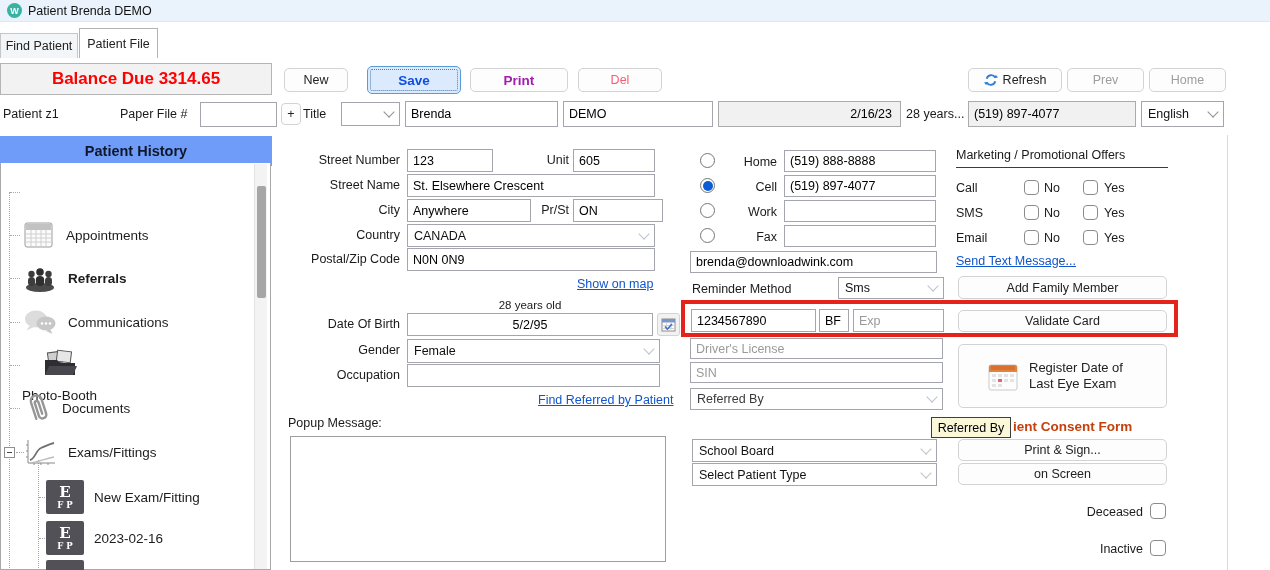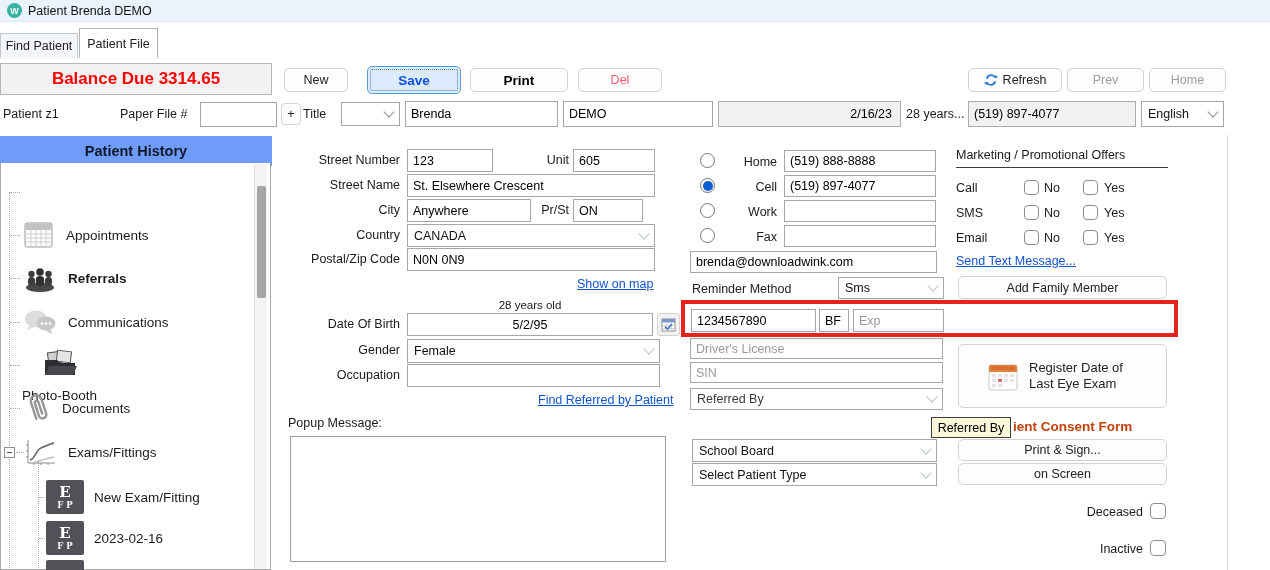--- a/index.html
+++ b/index.html
@@ -59,21 +59,21 @@
   .doth { position:absolute; height:0; border-top:1px dotted #a8a8a8; }
   #expander { position:absolute; left:4px; top:447px; width:11px; height:11px; border:1px solid #8f8f8f; background:#fff; z-index:2; }
   #expander::after { content:''; position:absolute; left:2px; right:2px; top:4px; border-top:1px solid #444; }
   #sb-scroll { position:absolute; left:254px; top:164px; width:13px; height:405px; background:#f3f3f3; border-left:1px solid #e3e3e3; }
   #sb-thumb { position:absolute; left:2px; top:22px; width:9px; height:112px; background:#a6a6a6; border-radius:2px; }
   
   #balance-box { position:absolute; left:0; top:63px; width:272px; height:32px; background:#f2f2f2; border:1px solid #b5b5b5;
                  display:flex; align-items:center; justify-content:center; font-size:17px; font-weight:bold; color:#ff0000; }
   #save-btn { background:#dbeafc; border:1px solid #5b9bd5; color:#0f4fe0; font-weight:bold; font-size:13.5px;
               outline:1px dotted #4a7ebb; outline-offset:-4px; }
-  .blue-bold { color:#000000; font-weight:bold; font-size:13.5px; }
+  .blue-bold { color:#a21caf; font-weight:bold; font-size:13.5px; }
   .pink { color:#fb5a74; }
   .grey { color:#9d9d9d; }
   #red-box { position:absolute; left:681px; top:300px; width:497px; height:37px; border:4px solid #e4231b; pointer-events:none; z-index:5; }
   #tooltip { position:absolute; left:931px; top:417px; width:80px; height:21px; background:#fbf8da; border:1px solid #3e3e3e;
              display:flex; align-items:center; justify-content:center; font-size:12.5px; color:#000; z-index:6; }
   #consent-heading { position:absolute; left:1013px; top:419px; color:#c2410c; font-weight:bold; font-size:13.5px; white-space:nowrap; }
   #vsep { position:absolute; left:1227px; top:135px; width:1px; height:435px; background:#dbdbdb; }
   #mkt-underline { position:absolute; left:956px; top:167px; width:212px; border-top:1px solid #3c3c3c; }
   textarea.field { resize:none; }
   .clip { overflow:hidden; position:absolute; }
@@ -268,21 +268,21 @@
 
   <div class="lbl lbl-r" style="left:270px;top:153px;width:130px;">Street Number</div>
   <input class="field" style="left: 407px; top: 149px; width: 86px; height: 23px;" value="123">
   <div class="lbl lbl-r" style="left:520px;top:153px;width:49px;">Unit</div>
   <input class="field" style="left: 573px; top: 149px; width: 82px; height: 23px;" value="605">
   <div class="lbl lbl-r" style="left:270px;top:178px;width:130px;">Street Name</div>
   <input class="field" style="left: 407px; top: 174px; width: 248px; height: 23px;" value="St. Elsewhere Crescent">
   <div class="lbl lbl-r" style="left:270px;top:203px;width:130px;">City</div>
   <input class="field" style="left: 407px; top: 199px; width: 124px; height: 23px;" value="Anywhere">
   <div class="lbl lbl-r" style="left:520px;top:203px;width:49px;">Pr/St</div>
-  <input class="field" style="left: 573px; top: 199px; width: 70px; height: 23px;" value="ON">
+  <input class="field" style="left: 573px; top: 199px; width: 90px; height: 23px;" value="ON">
   <div class="lbl lbl-r" style="left:270px;top:228px;width:130px;">Country</div>
   <div class="dd" style="left:407px;top:224px;width:248px;height:23px;">
     <span class="dd-val">CANADA</span>
       <span class="chev lt"></span>
   </div>
   <div class="lbl lbl-r" style="left:270px;top:252px;width:130px;">Postal/Zip Code</div>
   <input class="field" style="left: 407px; top: 248px; width: 248px; height: 23px;" value="N0N 0N9">
   <a class="link" style="left:577px;top:277px;">Show on map</a>
 
   <div class="lbl tc" style="left:407px;top:299px;width:246px;font-size:11.5px;">28 years old</div>
@@ -330,20 +330,21 @@
   <div class="lbl" style="left:692px;top:282px;">Reminder Method</div>
   <div class="dd" style="left:838px;top:277px;width:106px;height:22px;">
     <span class="dd-val">Sms</span>
       <span class="chev lt"></span>
   </div>
   <div class="btn" style="left:958px;top:276px;width:209px;height:23px;">Add Family Member</div>
 
   <input class="field" style="left: 691px; top: 309px; width: 125px; height: 23px;" value="1234567890">
   <input class="field" style="left: 819px; top: 309px; width: 30px; height: 23px;" value="BF">
   <input class="field" style="left: 853px; top: 309px; width: 91px; height: 23px;" placeholder="Exp">
+  <div class="btn" style="left:958px;top:310px;width:209px;height:22px;">Validate Card</div>
   <div id="red-box"></div>
   <input class="field" style="left: 690px; top: 338px; width: 253px; height: 21px;" placeholder="Driver's License">
   <input class="field" style="left: 690px; top: 362px; width: 253px; height: 21px;" placeholder="SIN">
   <div class="dd ro" style="left:690px;top:388px;width:253px;height:22px;color:#3a3a3a;">
     <span class="dd-val">Referred By</span>
       <span class="chev lt"></span>
   </div>
 
   <div class="btn" style="left:958px;top:344px;width:209px;height:64px;justify-content:flex-start;padding-left:28px;gap:10px;">
     <span style="display:flex;">

